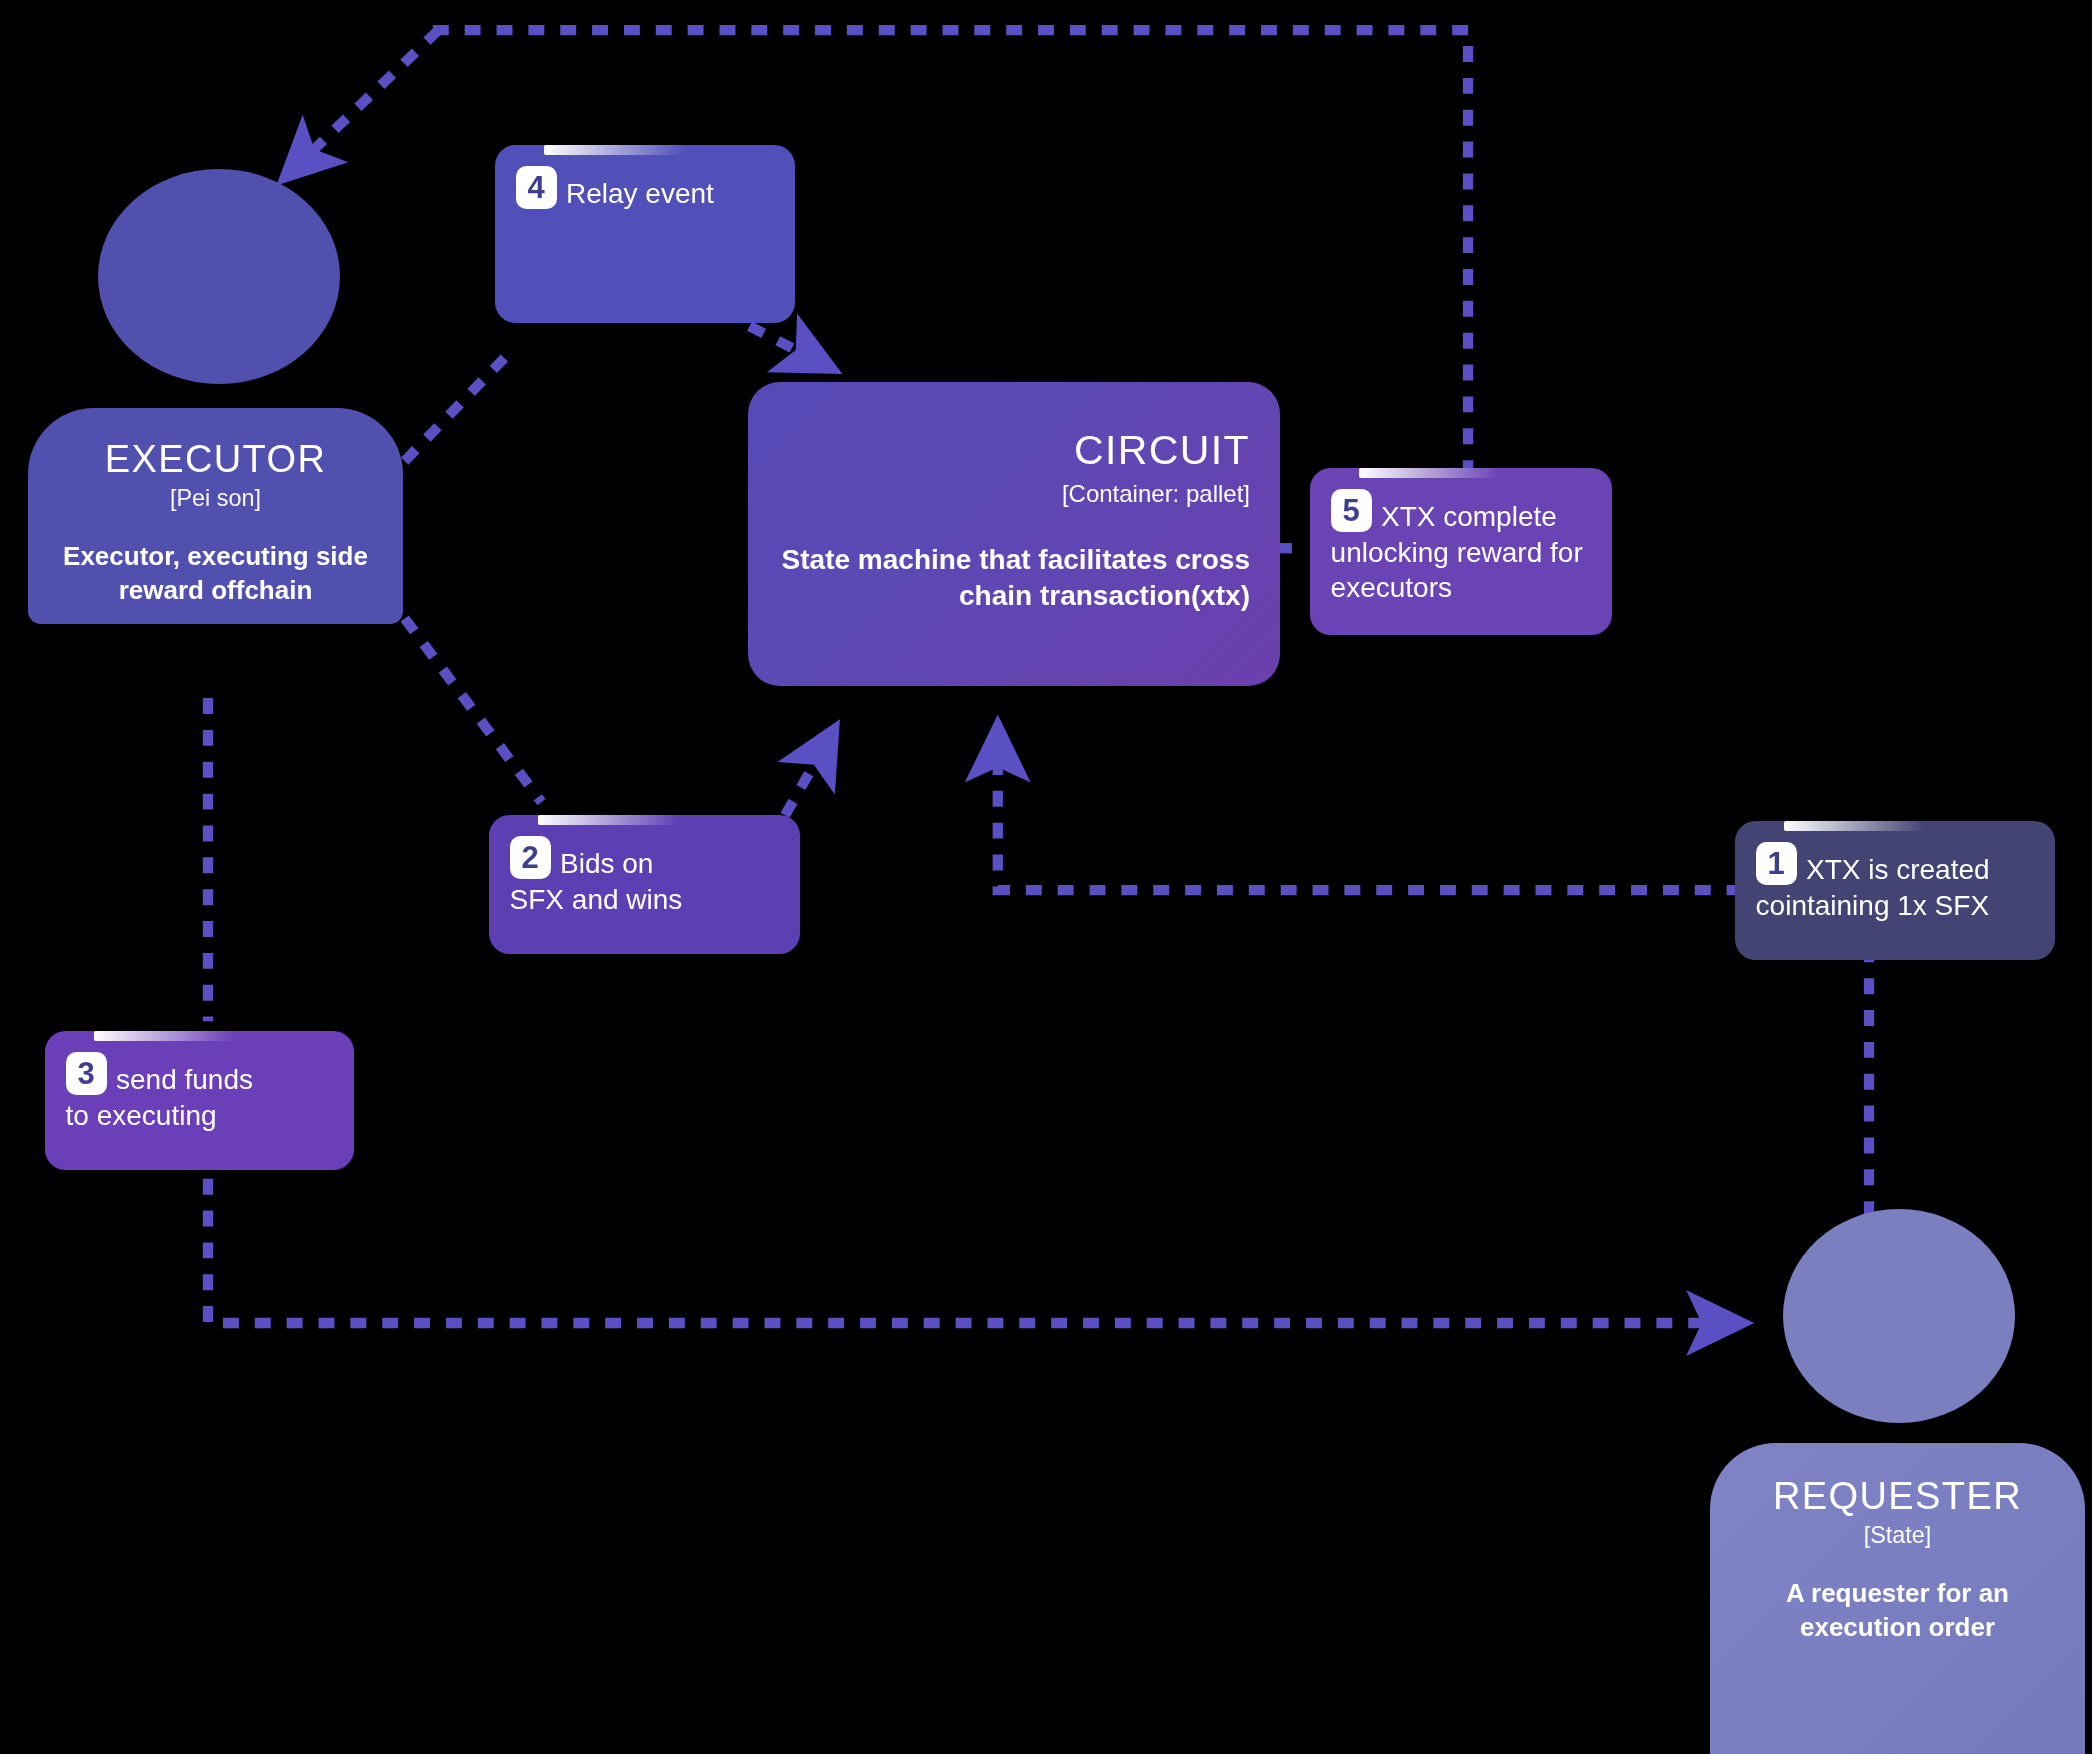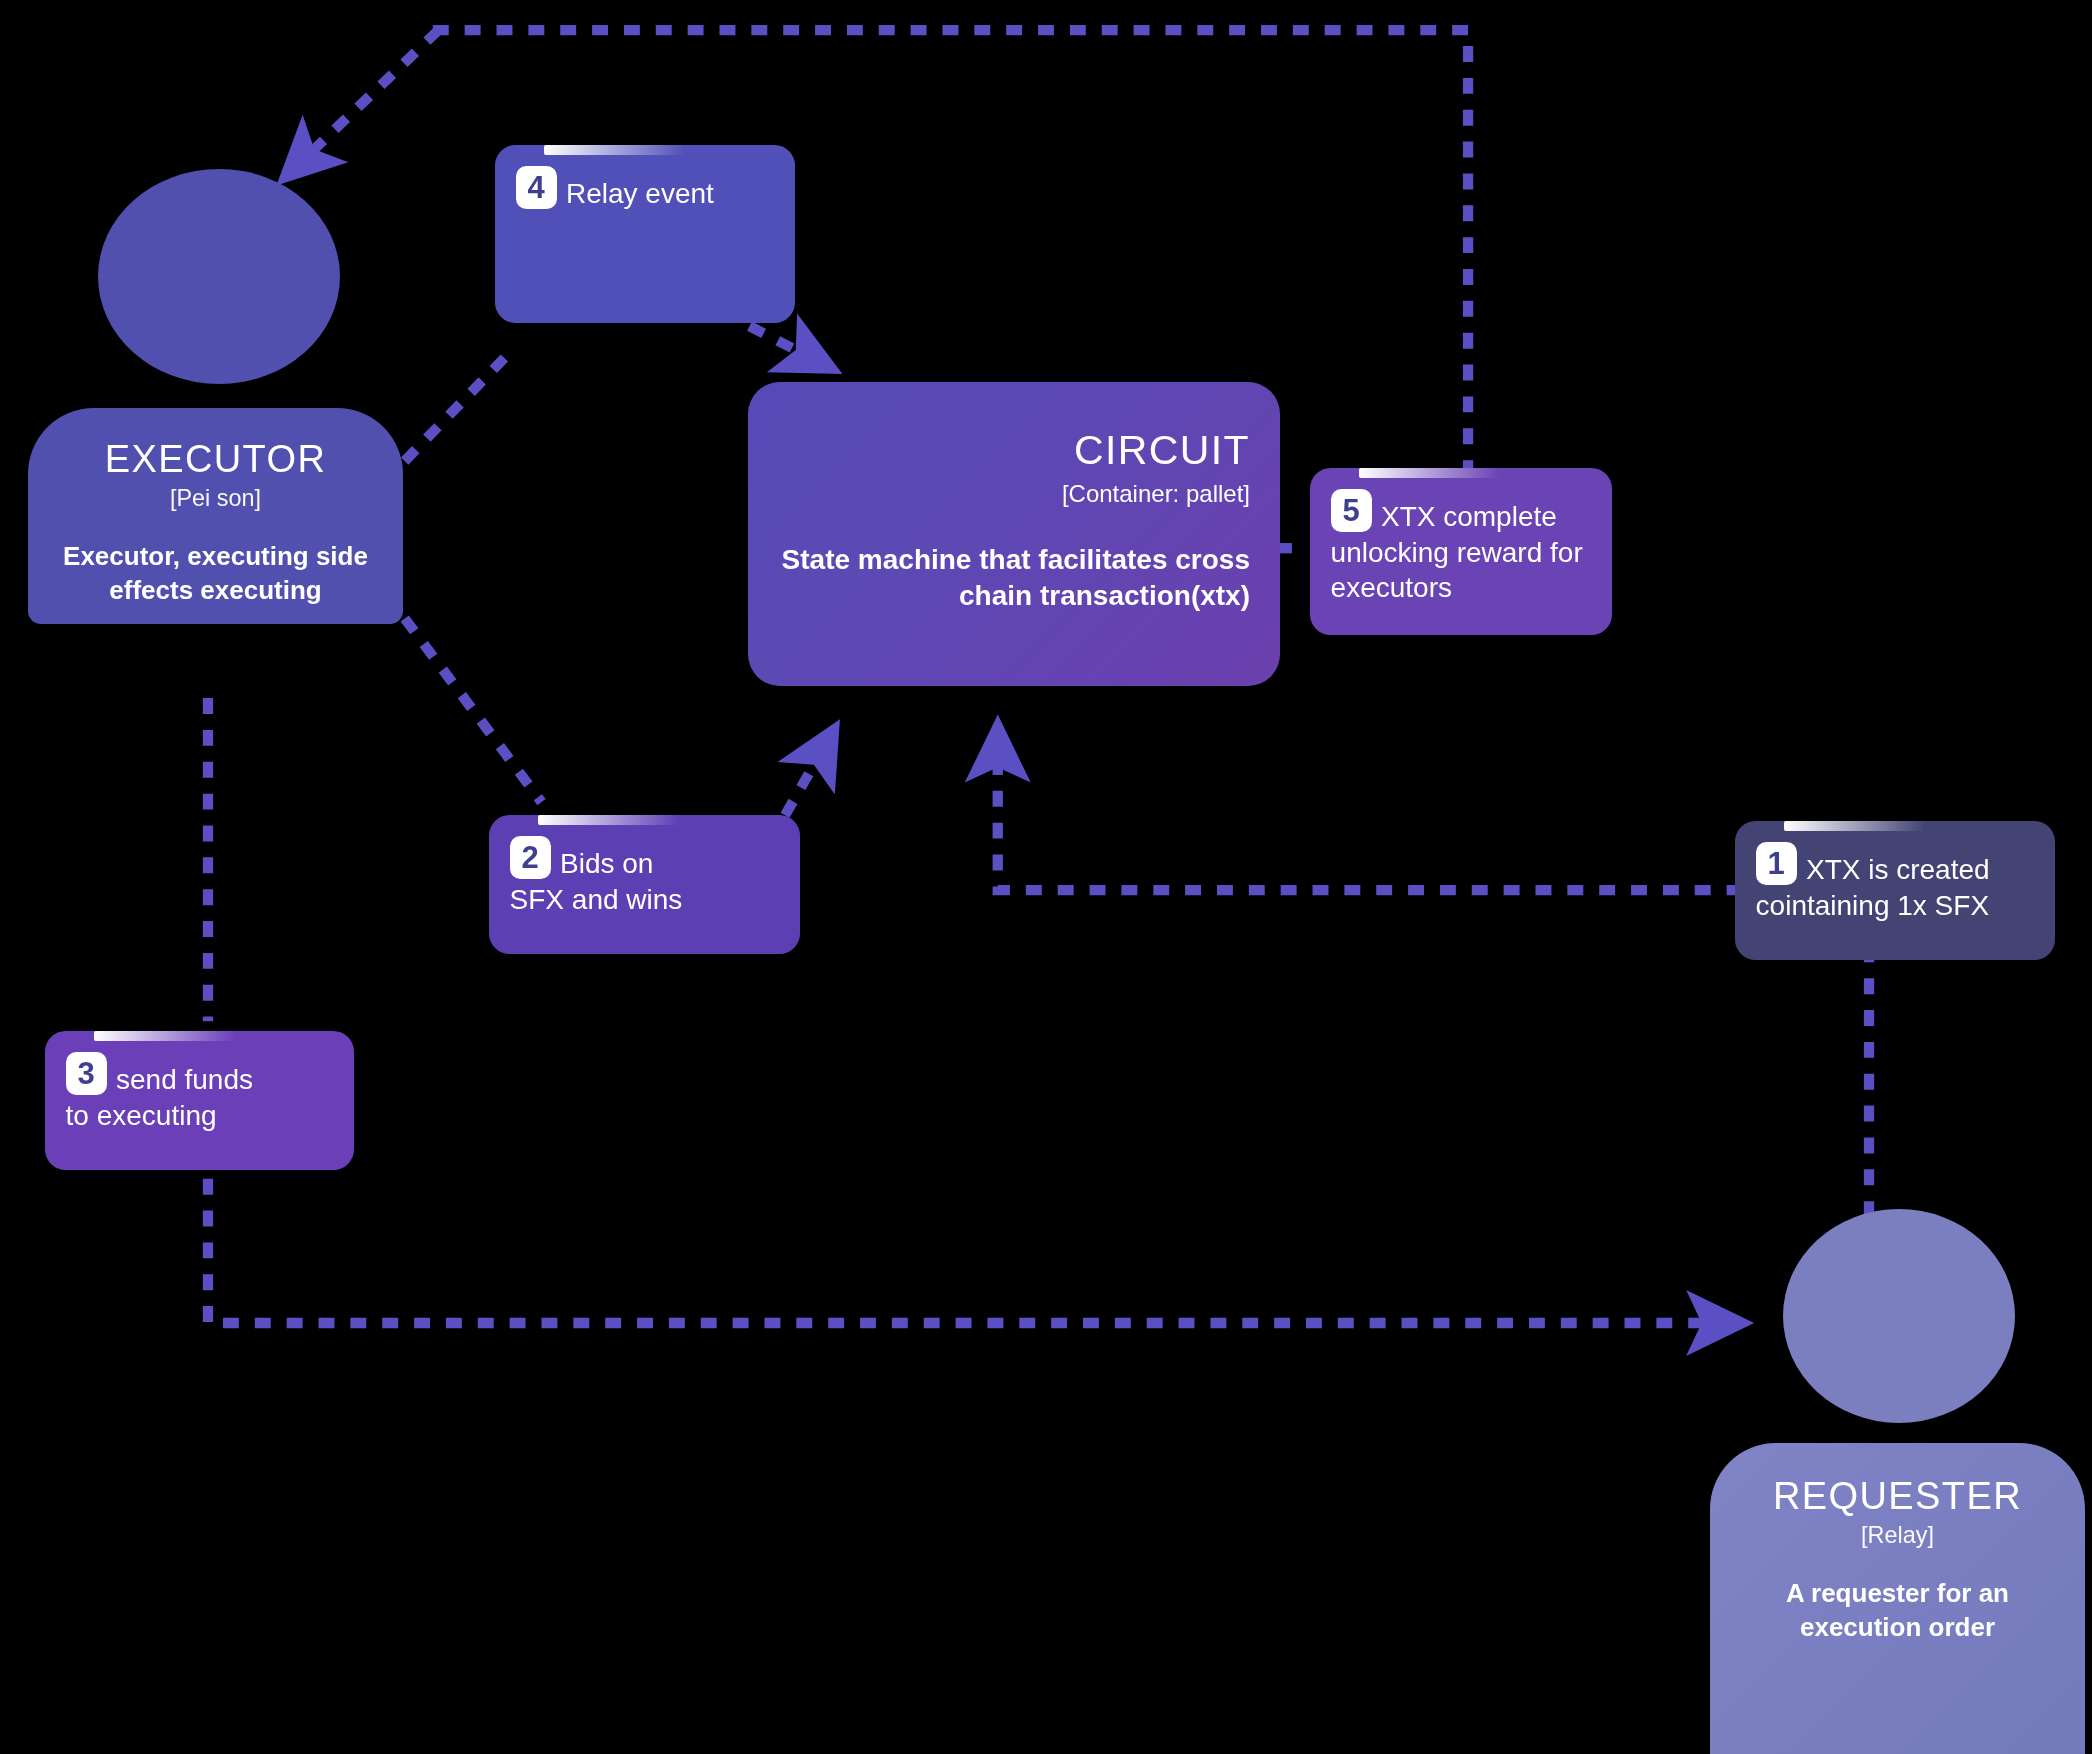--- a/index.html
+++ b/index.html
@@ -69,35 +69,35 @@
 
       <path d="M222,1258 L222,1412 L1835,1412" marker-end="url(#ah)"></path>
     </g>
   </svg>
 
   <div class="person" style="left:28px;top:169px;width:384px;height:534px;">
     <div class="head" style="left:70px;top:0px;width:242px;height:215px;background:#5150ae;"></div>
     <div class="body curvetop" style="left:0px;top:239px;width:375px;height:216px;background:#5150ae;padding:32px 22.5px 0 22.5px;">
       <div class="p-title">EXECUTOR</div>
       <div class="p-sub">[Pei son]</div>
-      <div class="p-desc">Executor, executing side effects executing</div>
+      <div class="p-desc">Executor, executing side reward offchain</div>
     </div>
   </div>
 
   <div class="container-box" style="left:748px;top:382px;width:532px;height:304px;padding:47px 30px 0 30px;">
     <div class="c-title">CIRCUIT</div>
     <div class="c-sub">[Container: pallet]</div>
     <div class="c-desc">State machine that facilitates cross chain transaction(xtx)</div>
   </div>
 
   <div class="person" style="left:1710px;top:1209px;width:384px;height:546px;">
     <div class="head" style="left:73px;top:0px;width:232px;height:214px;background:#7b7fc0;"></div>
     <div class="body curvetop" style="left:0px;top:234px;width:375px;height:348px;background:linear-gradient(135deg,#8084c7 0%,#7479bb 100%);padding:34px 20.6px 0 20.6px;">
       <div class="p-title">REQUESTER</div>
-      <div class="p-sub">[Relay]</div>
+      <div class="p-sub">[State]</div>
       <div class="p-desc">A requester for an execution order</div>
     </div>
   </div>
 
   <div class="step" style="left:495px;top:145px;width:300px;height:178px;background:#5150b8;">
     <div class="line1">
       <div class="badge">4</div>
       <div class="gradbar"></div>
       <div class="steptext">Relay event</div>
     </div>

